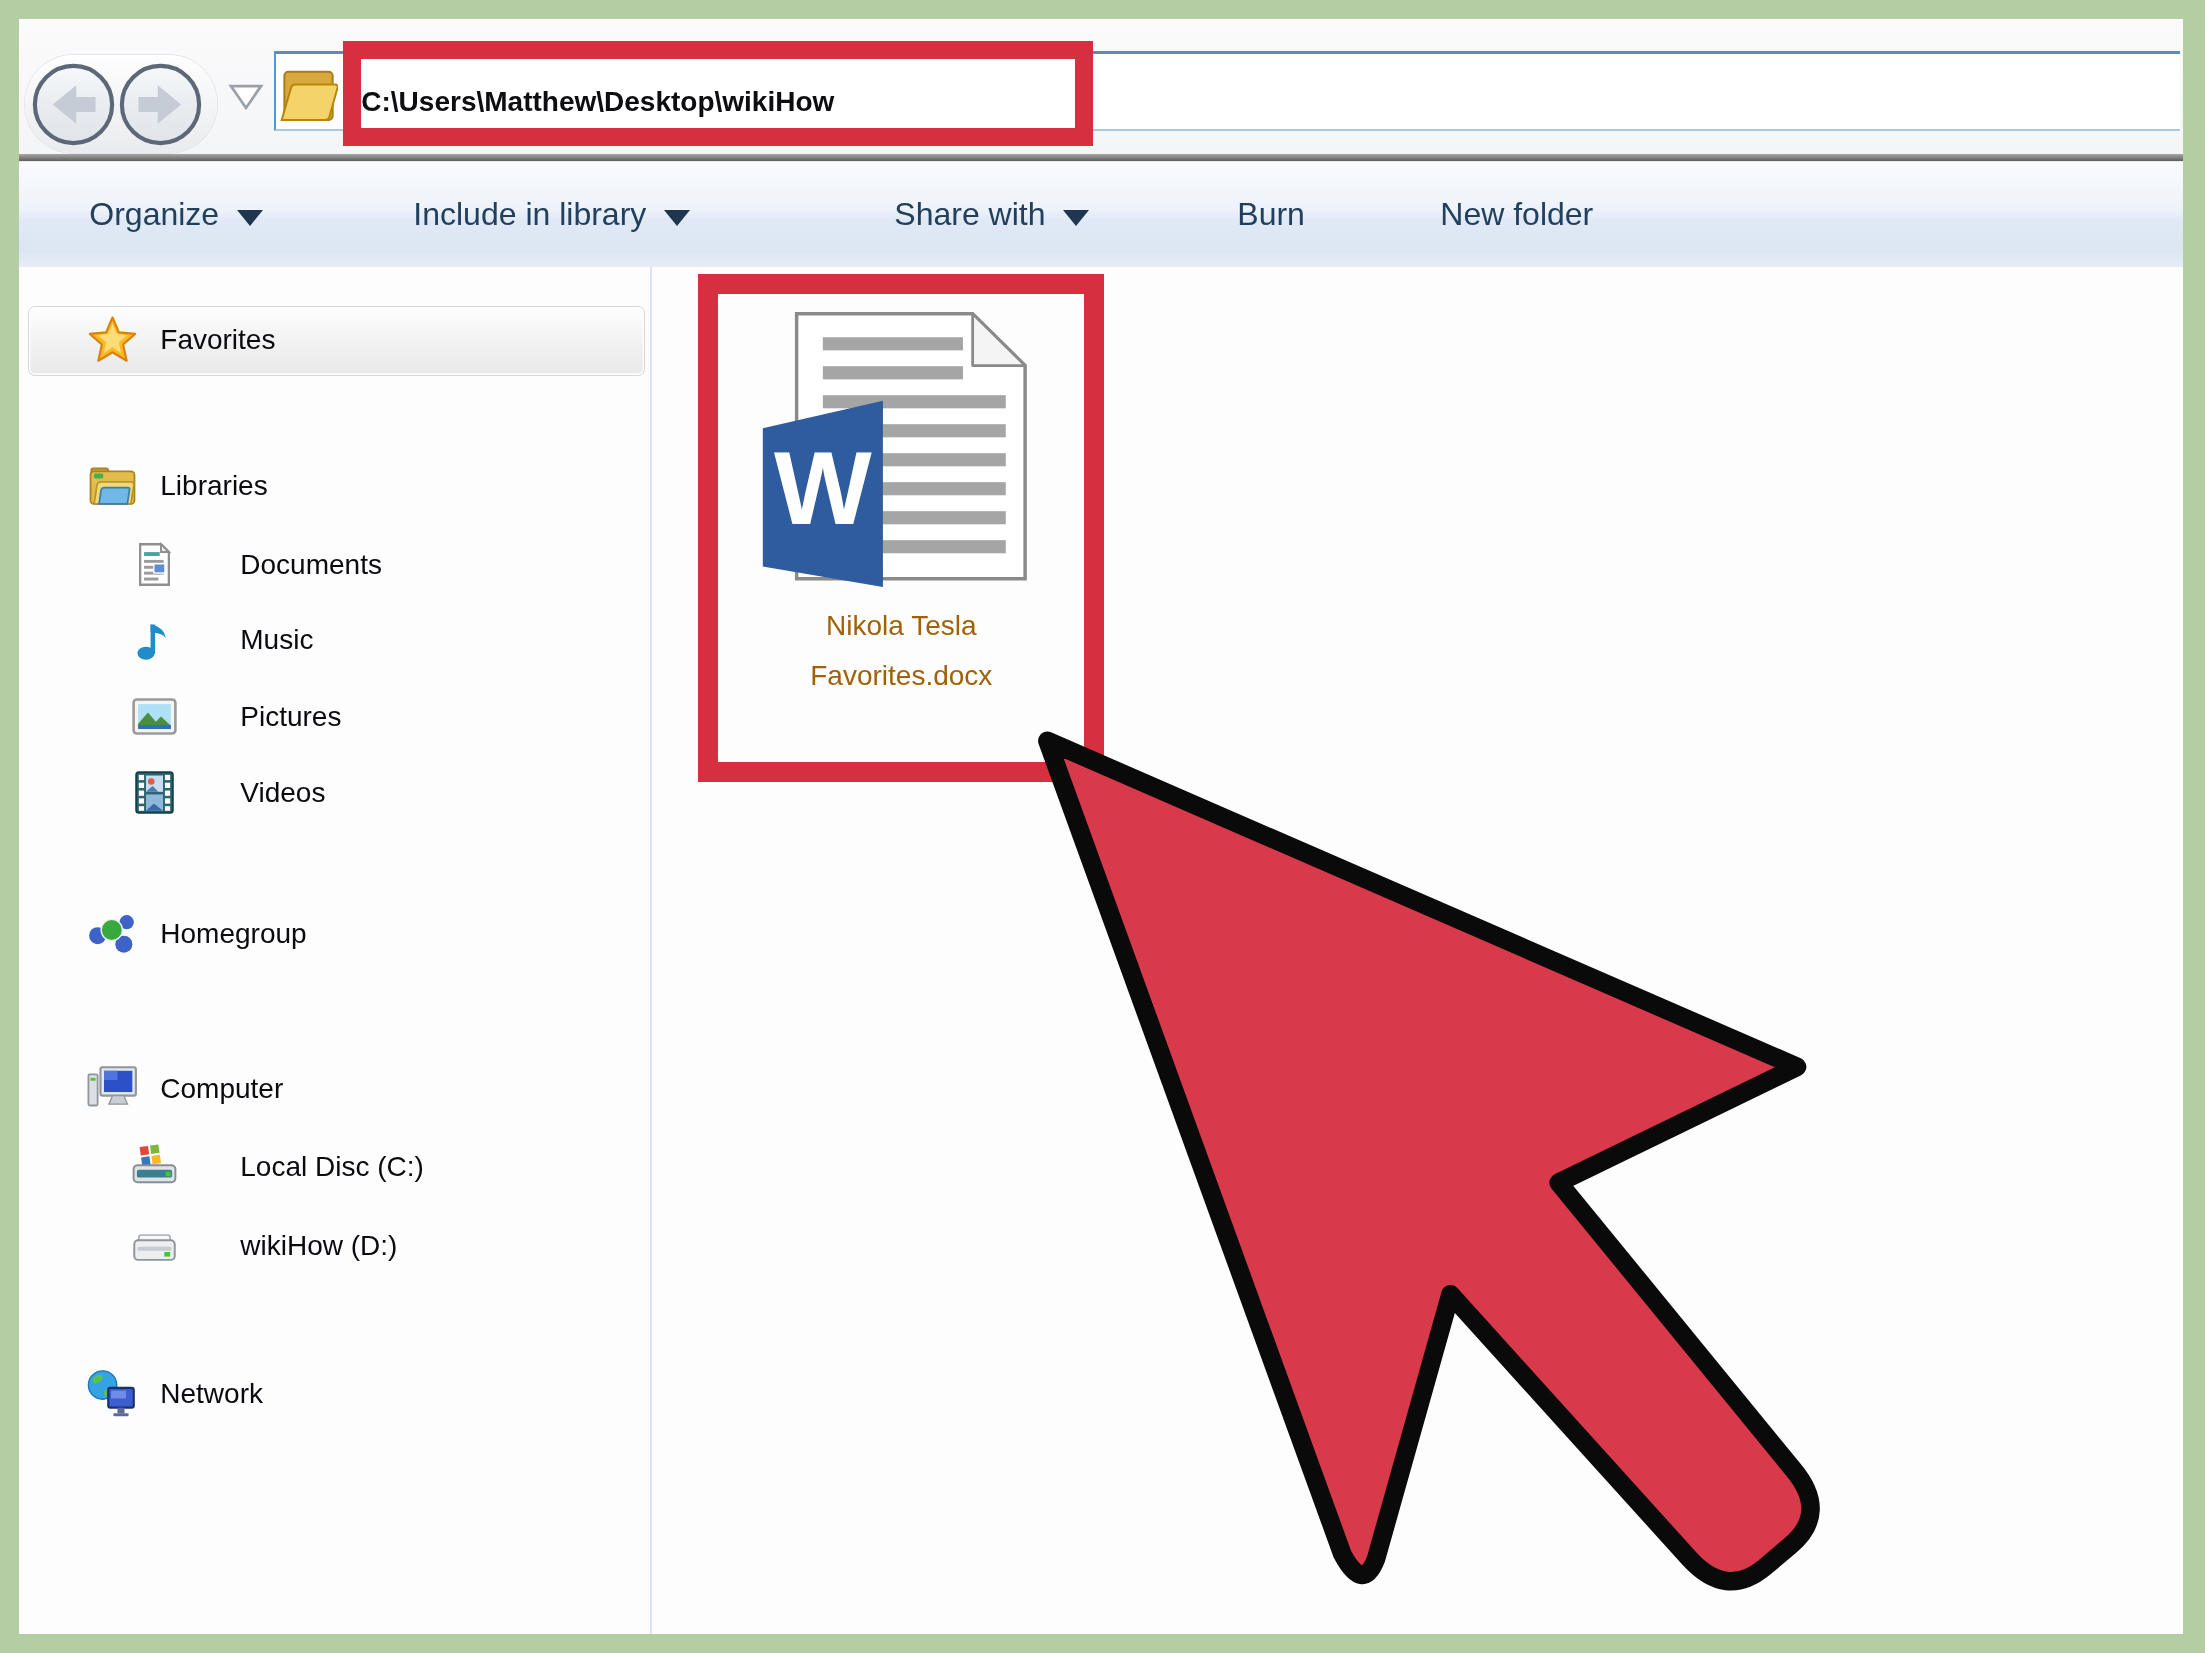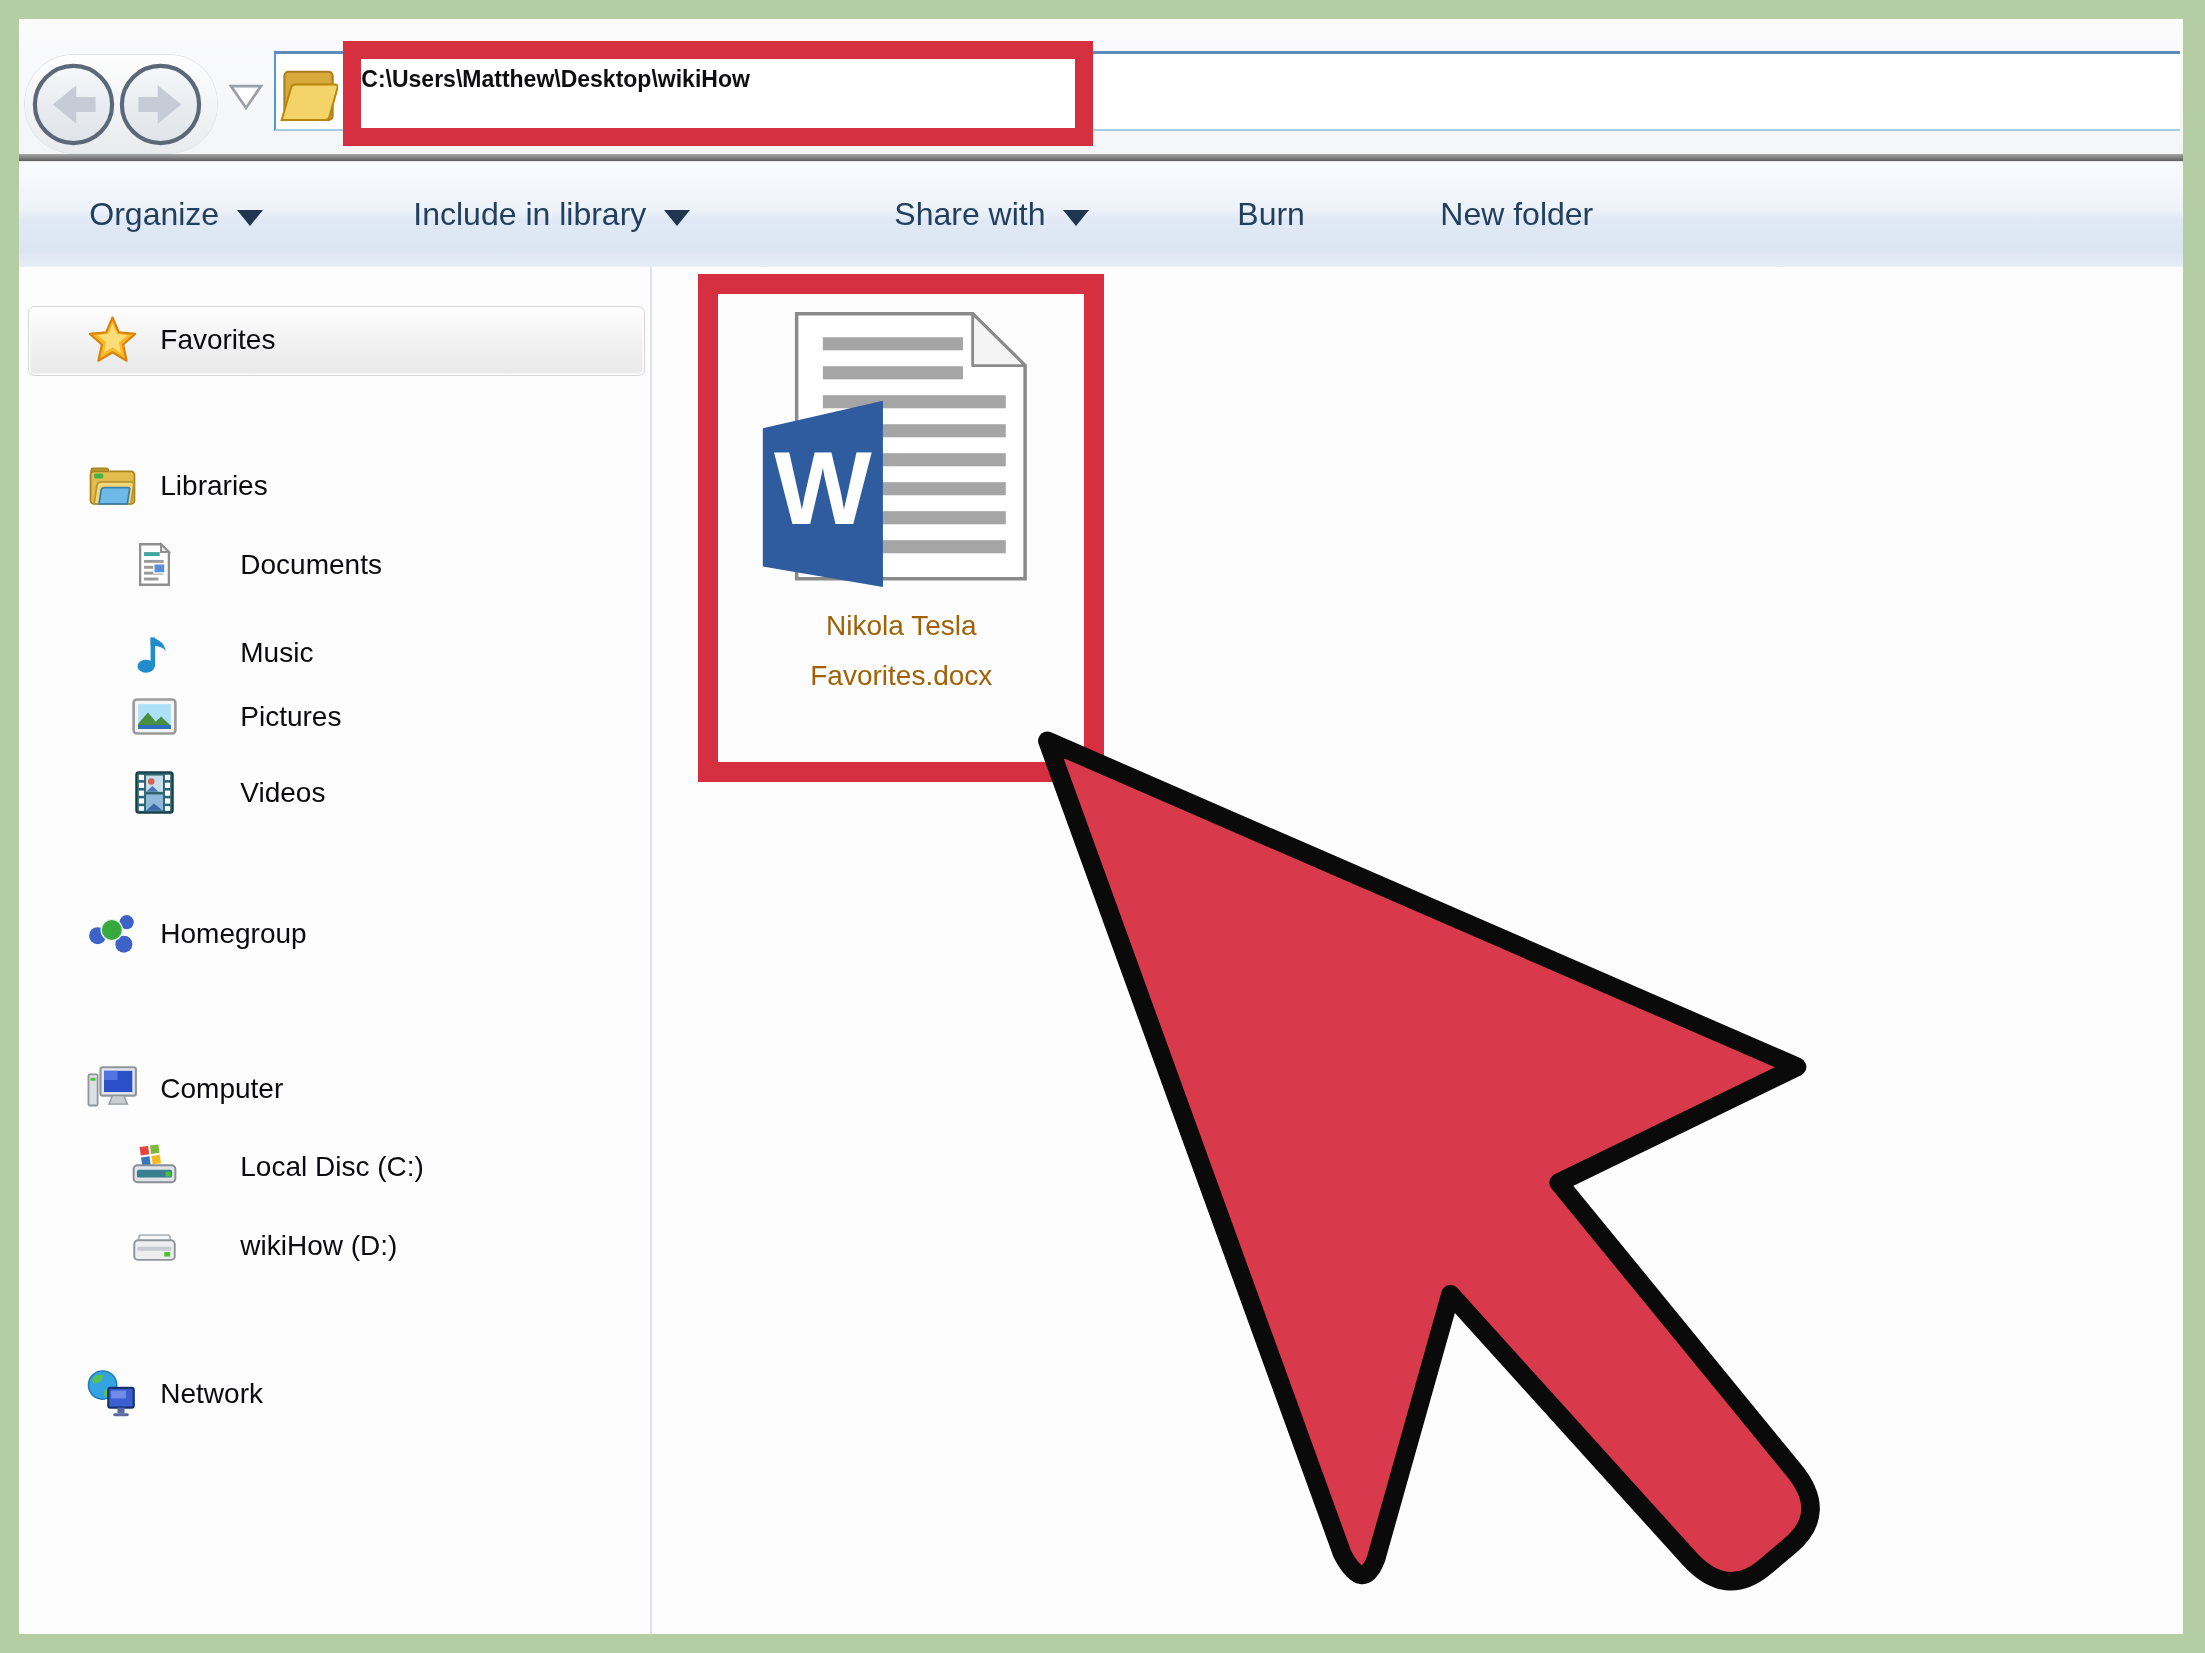--- a/index.html
+++ b/index.html
@@ -20,22 +20,22 @@
   .navbtn{position:absolute;top:40px;width:91px;height:91px;}
   .navbtn.back{left:8.3px;} .navbtn.fwd{left:96px;}
   .chev{position:absolute;left:209px;top:63px;width:36px;height:30px;}
   .addressbar{
     position:absolute;left:255px;top:32px;width:1906px;height:80px;
     background:#ffffff;box-sizing:border-box;
     border-top:3.4px solid #5e8cb8;border-bottom:2.8px solid #a9cbe2;border-left:2.8px solid #4f9ad2;
   }
   .folder-ic{position:absolute;left:260px;top:41px;width:59px;height:69px;}
   .pathtext{
-    position:absolute;left:342px;top:20px;height:80px;display:flex;align-items:center;
-    font-size:23px;font-weight:bold;color:#0d0d12;letter-spacing:0px;white-space:nowrap;
+    position:absolute;left:342px;top:43px;height:80px;display:flex;align-items:center;
+    font-size:28px;font-weight:bold;color:#0d0d12;letter-spacing:0px;white-space:nowrap;
   }
   
   .sep{position:absolute;left:0;top:135px;width:2164px;height:6.9px;
     background:linear-gradient(#a7a7a7,#5f5f5f);border-bottom:1.4px solid #e8e8e8;}
   .toolbar{position:absolute;left:0;top:143px;width:2164px;height:105px;
     background:linear-gradient(#f9fbfe 0%,#eef3fa 45%,#e0e9f5 55%,#dce6f3 85%,#e7edf6 100%);
     border-bottom:2.1px solid #aebfd4;}
   .tbtn{position:absolute;top:0;height:105px;display:flex;align-items:center;
     font-size:32px;color:#22405e;white-space:nowrap;cursor:default;text-align:right;}
   .dd{display:inline-block;width:0;height:0;margin-left:18px;margin-top:6.9px;
@@ -163,21 +163,21 @@
       <rect x="20" y="17" width="24" height="6" fill="#43a7a0"></rect>
       <rect x="20" y="29" width="30" height="4.5" fill="#9b9b9b"></rect>
       <rect x="20" y="38" width="30" height="4.5" fill="#9b9b9b"></rect>
       <rect x="20" y="47" width="30" height="4.5" fill="#9b9b9b"></rect>
       <rect x="20" y="56" width="22" height="4.5" fill="#9b9b9b"></rect>
       <rect x="35" y="35" width="17" height="14" fill="#5b8dd9" stroke="#ffffff" stroke-width="2"></rect>
     </svg>
     <span class="lbl">Documents</span>
   </div>
 
-  <div class="srow lvl1" style="top:599px">
+  <div class="srow lvl1" style="top:586px">
     <svg class="ic" width="47" height="47" viewBox="0 0 72 72">
       <ellipse cx="23" cy="57" rx="13" ry="10" fill="#1f8ccc"></ellipse>
       <rect x="30" y="13" width="7" height="45" fill="#1f8ccc"></rect>
       <path d="M30,13 q21,4 23,21 q-3,-7 -23,-9 z" fill="#1f8ccc"></path>
     </svg>
     <span class="lbl">Music</span>
   </div>
 
   <div class="srow lvl1" style="top:663px">
     <svg class="ic" width="47" height="47" viewBox="0 0 72 72">

